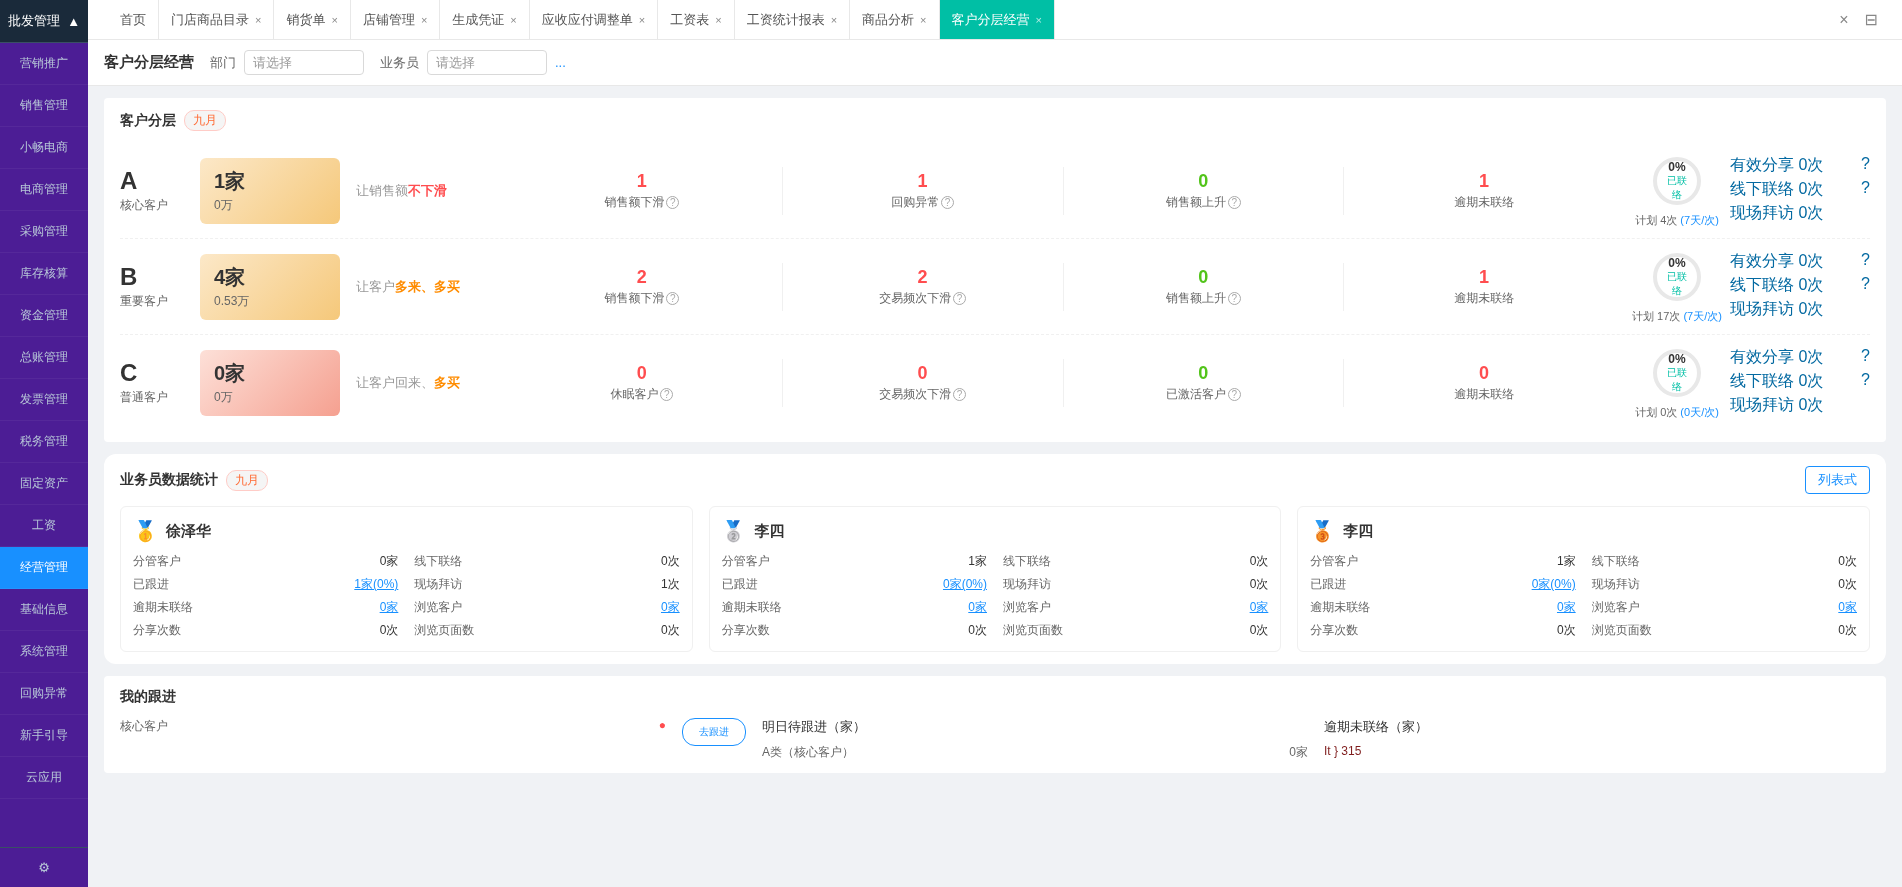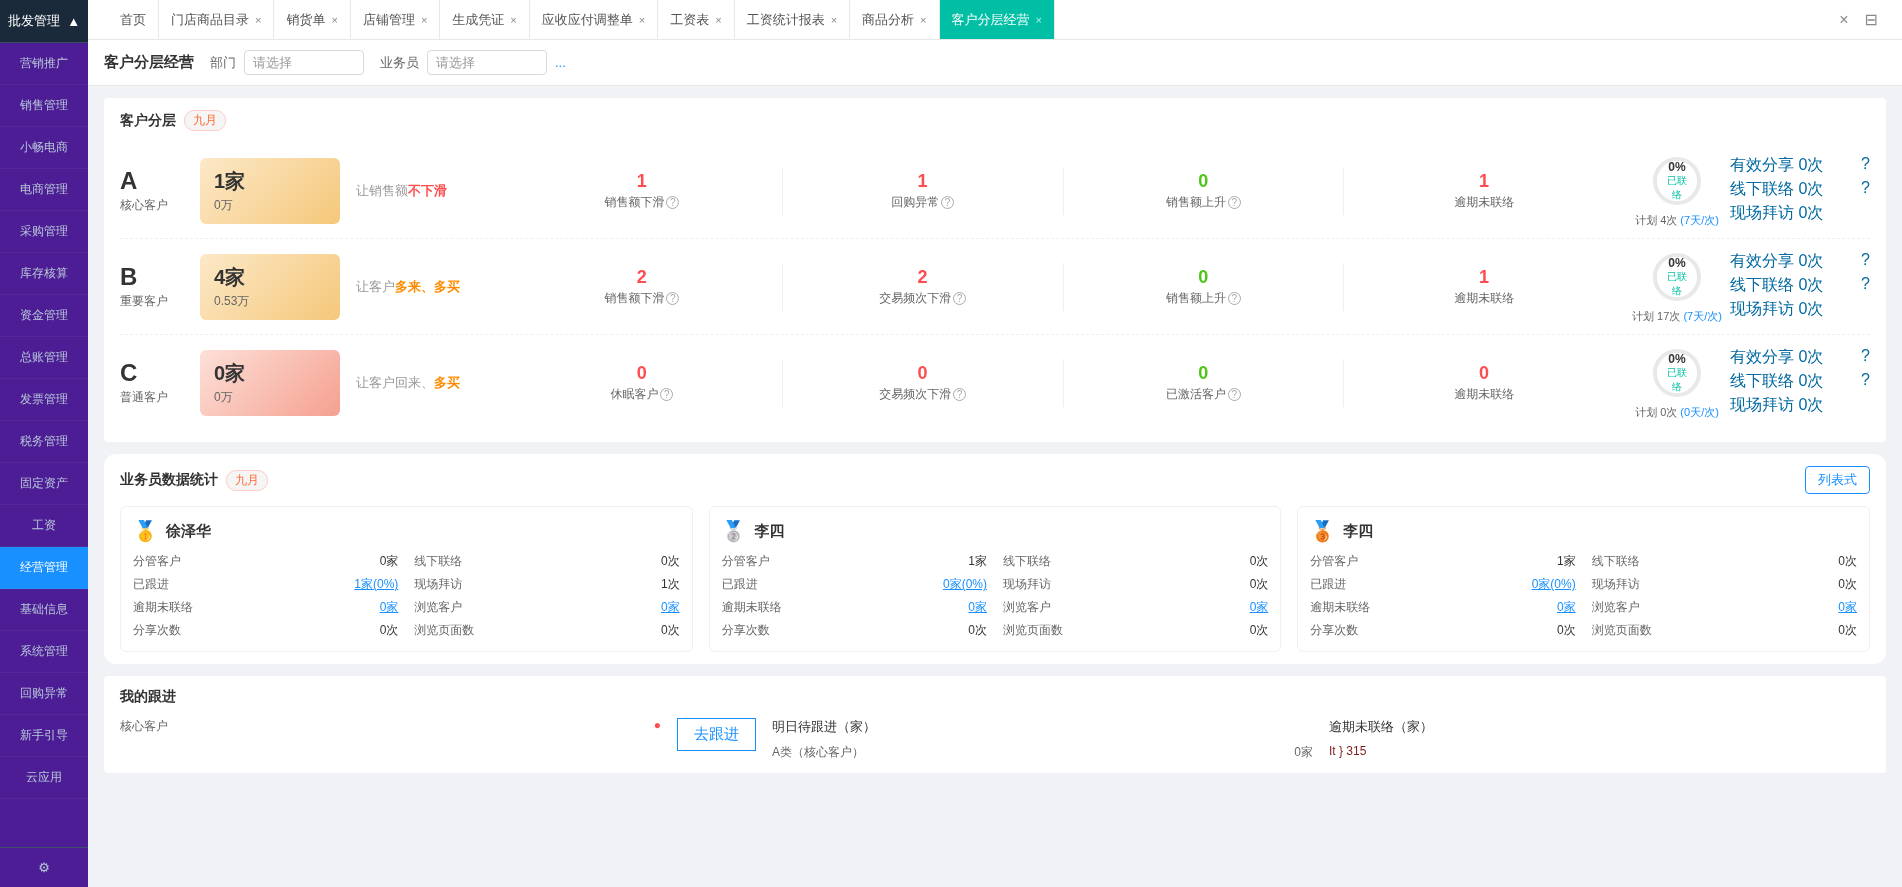--- a/index.html
+++ b/index.html
@@ -396,23 +396,23 @@
     .followup-col-title {
       font-size: 13px;
       color: #333;
       margin-bottom: 8px;
     }
     .go-followup-btn {
       border: 1px solid #1890ff;
       color: #1890ff;
       background: #fff;
       padding: 6px 16px;
-      border-radius: 0;
+      border-radius: 13px;
       cursor: pointer;
-      font-size: 15px;
+      font-size: 10px;
       white-space: nowrap;
     }
   </style>
 </head>
 <body>
 
 <nav class="sidebar">
   <div class="sidebar-header">
     <span>批发管理</span>
     <span>▲</span>

